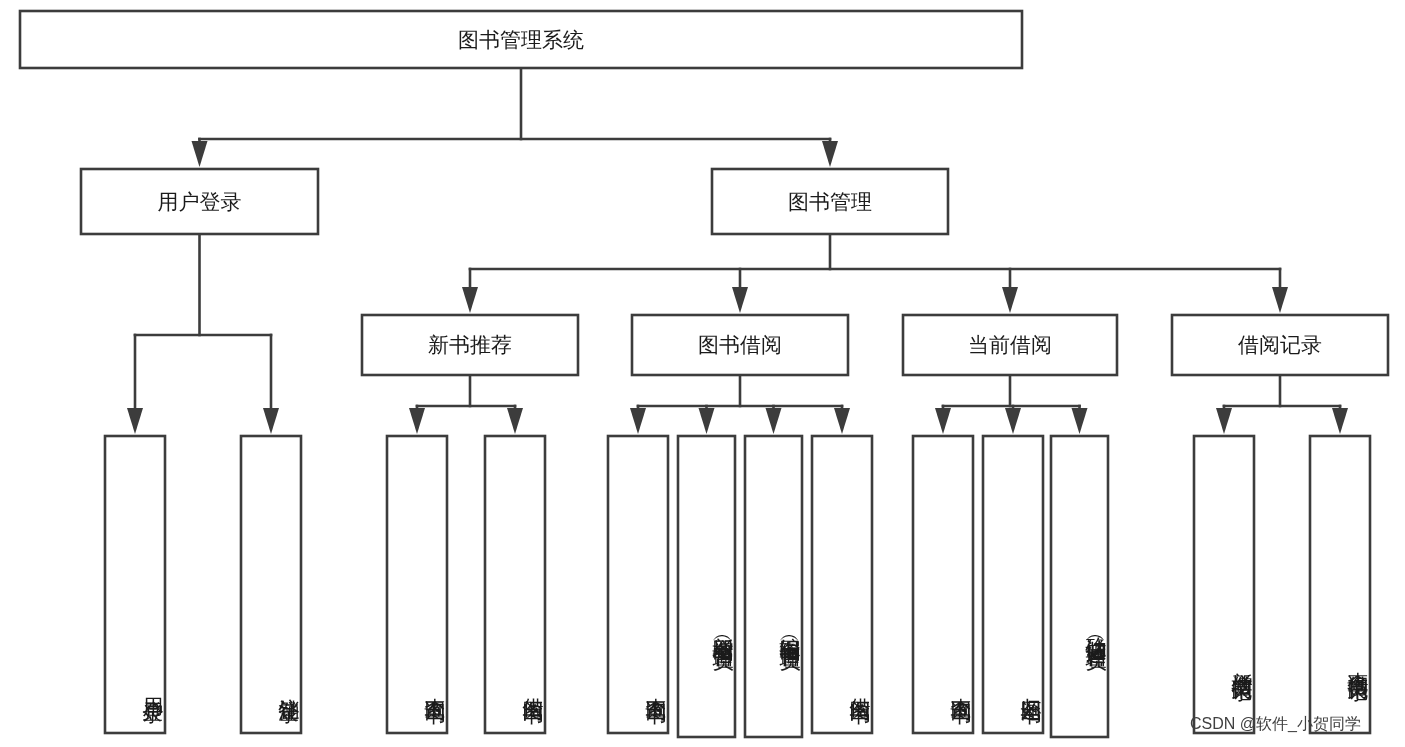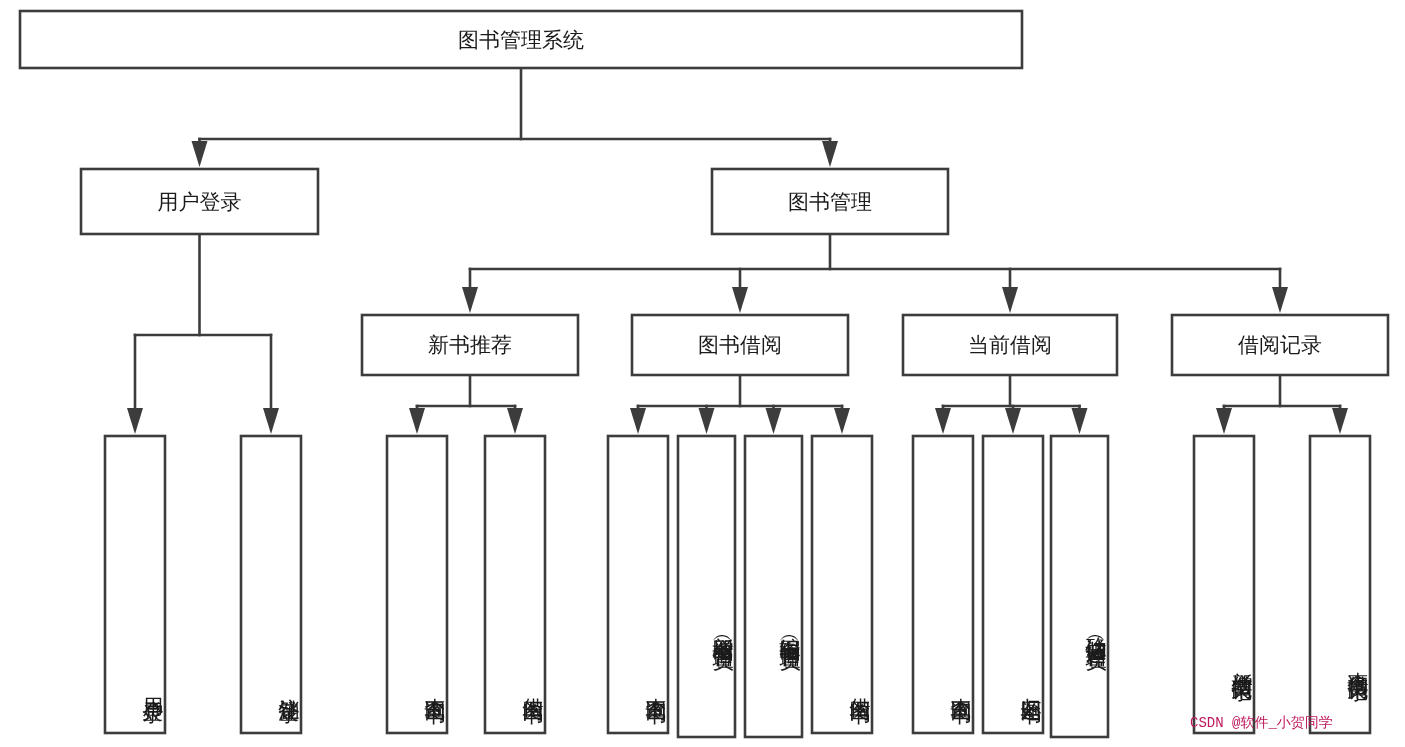--- a/index.html
+++ b/index.html
@@ -11,22 +11,22 @@
   .node-box{fill:#ffffff;stroke:#3c3c3c;stroke-width:2.6;}
   .edge-line{stroke:#3c3c3c;stroke-width:2.6;fill:none;stroke-linecap:square;}
   .arrow-head{fill:#3c3c3c;stroke:none;}
   .node-label-h{font-size:21px;fill:#1b1b1b;text-anchor:middle;
                 dominant-baseline:middle;font-family:"DejaVu Sans","Liberation Sans",sans-serif;}
   .leaf-label{position:absolute;writing-mode:vertical-rl;text-orientation:upright;
               font-size:21px;line-height:1.18;color:#1b1b1b;letter-spacing:2px;
               text-align:center;display:flex;align-items:flex-start;justify-content:center;
               white-space:nowrap;pointer-events:none;
               font-family:"DejaVu Sans","Liberation Sans",sans-serif;}
-  .watermark{position:absolute;font-size:14px;color:#be185d;white-space:nowrap;
-             font-family:Liberation Mono, monospace;}
+  .watermark{position:absolute;font-size:16px;color:#404040;white-space:nowrap;
+             font-family:Liberation Sans, sans-serif;}
 </style>
 </head>
 <body>
 
 <div id="diagram-root">
   <svg id="tree" viewBox="0 0 1405 747" xmlns="http://www.w3.org/2000/svg">
     <g id="edges-layer">
         <line x1="521" y1="68" x2="521" y2="139" class="edge-line"></line>
         <line x1="199.5" y1="139" x2="830" y2="139" class="edge-line"></line>
         <line x1="199.5" y1="139" x2="199.5" y2="143" class="edge-line"></line>

